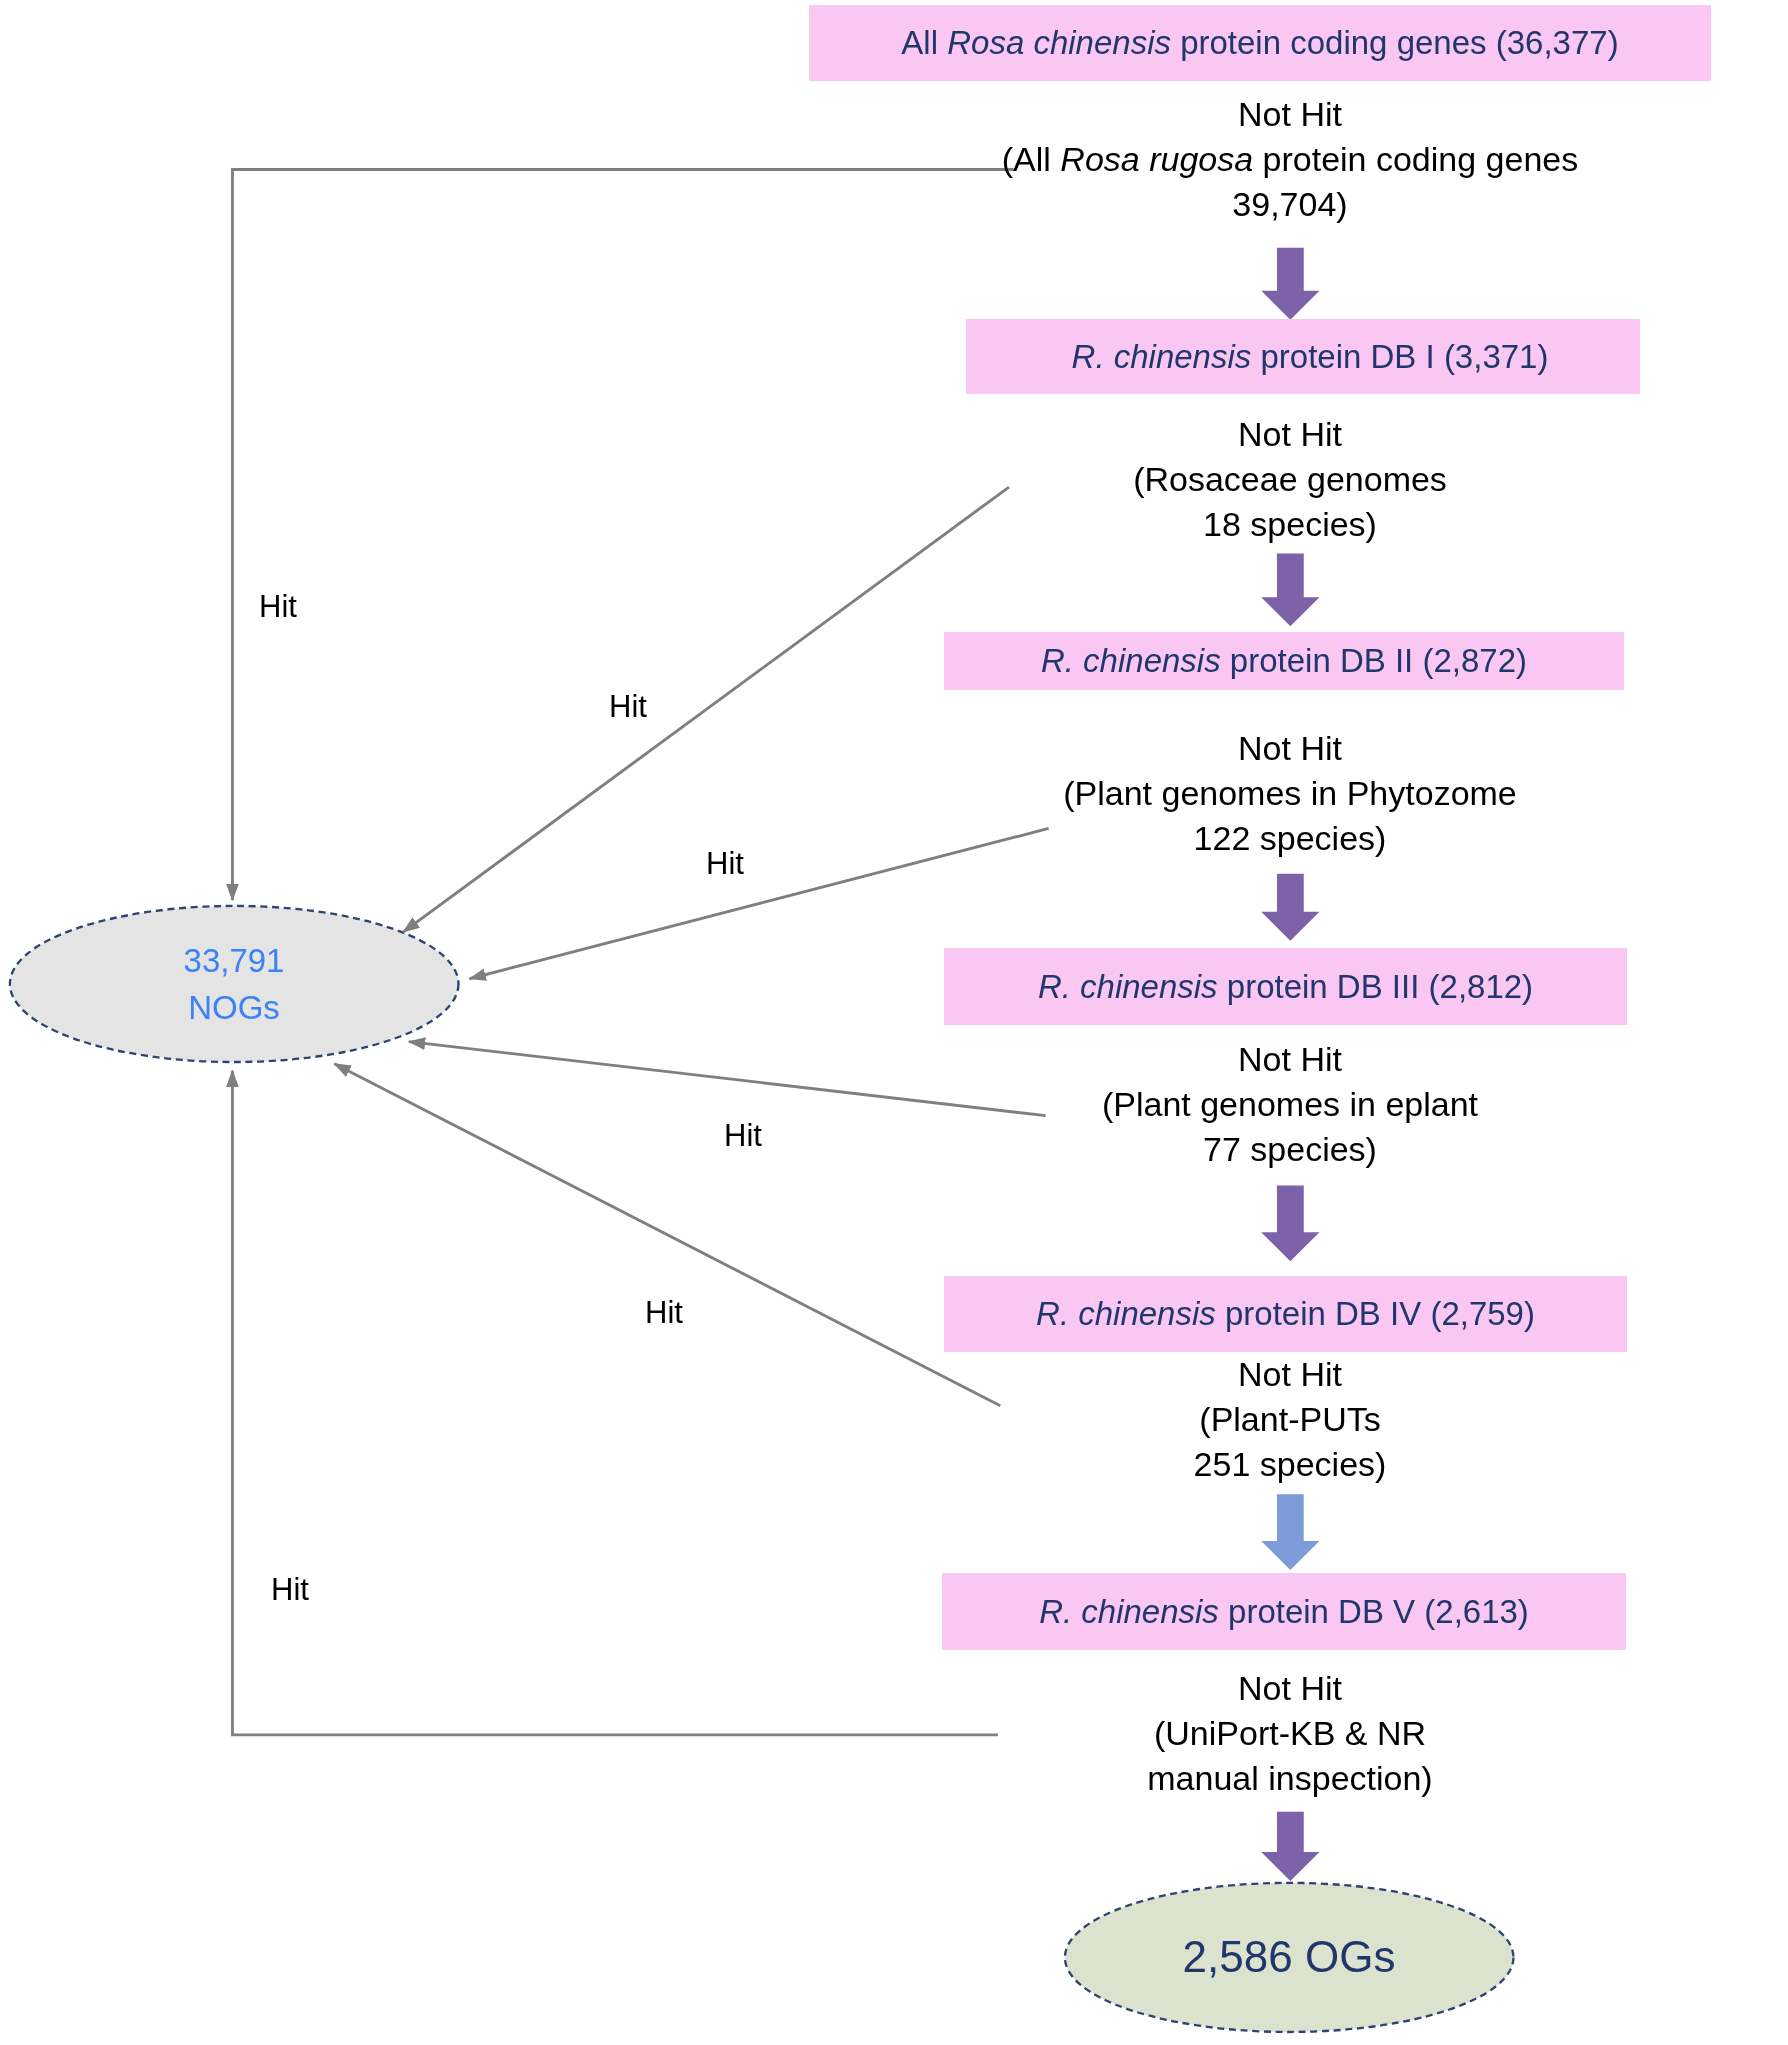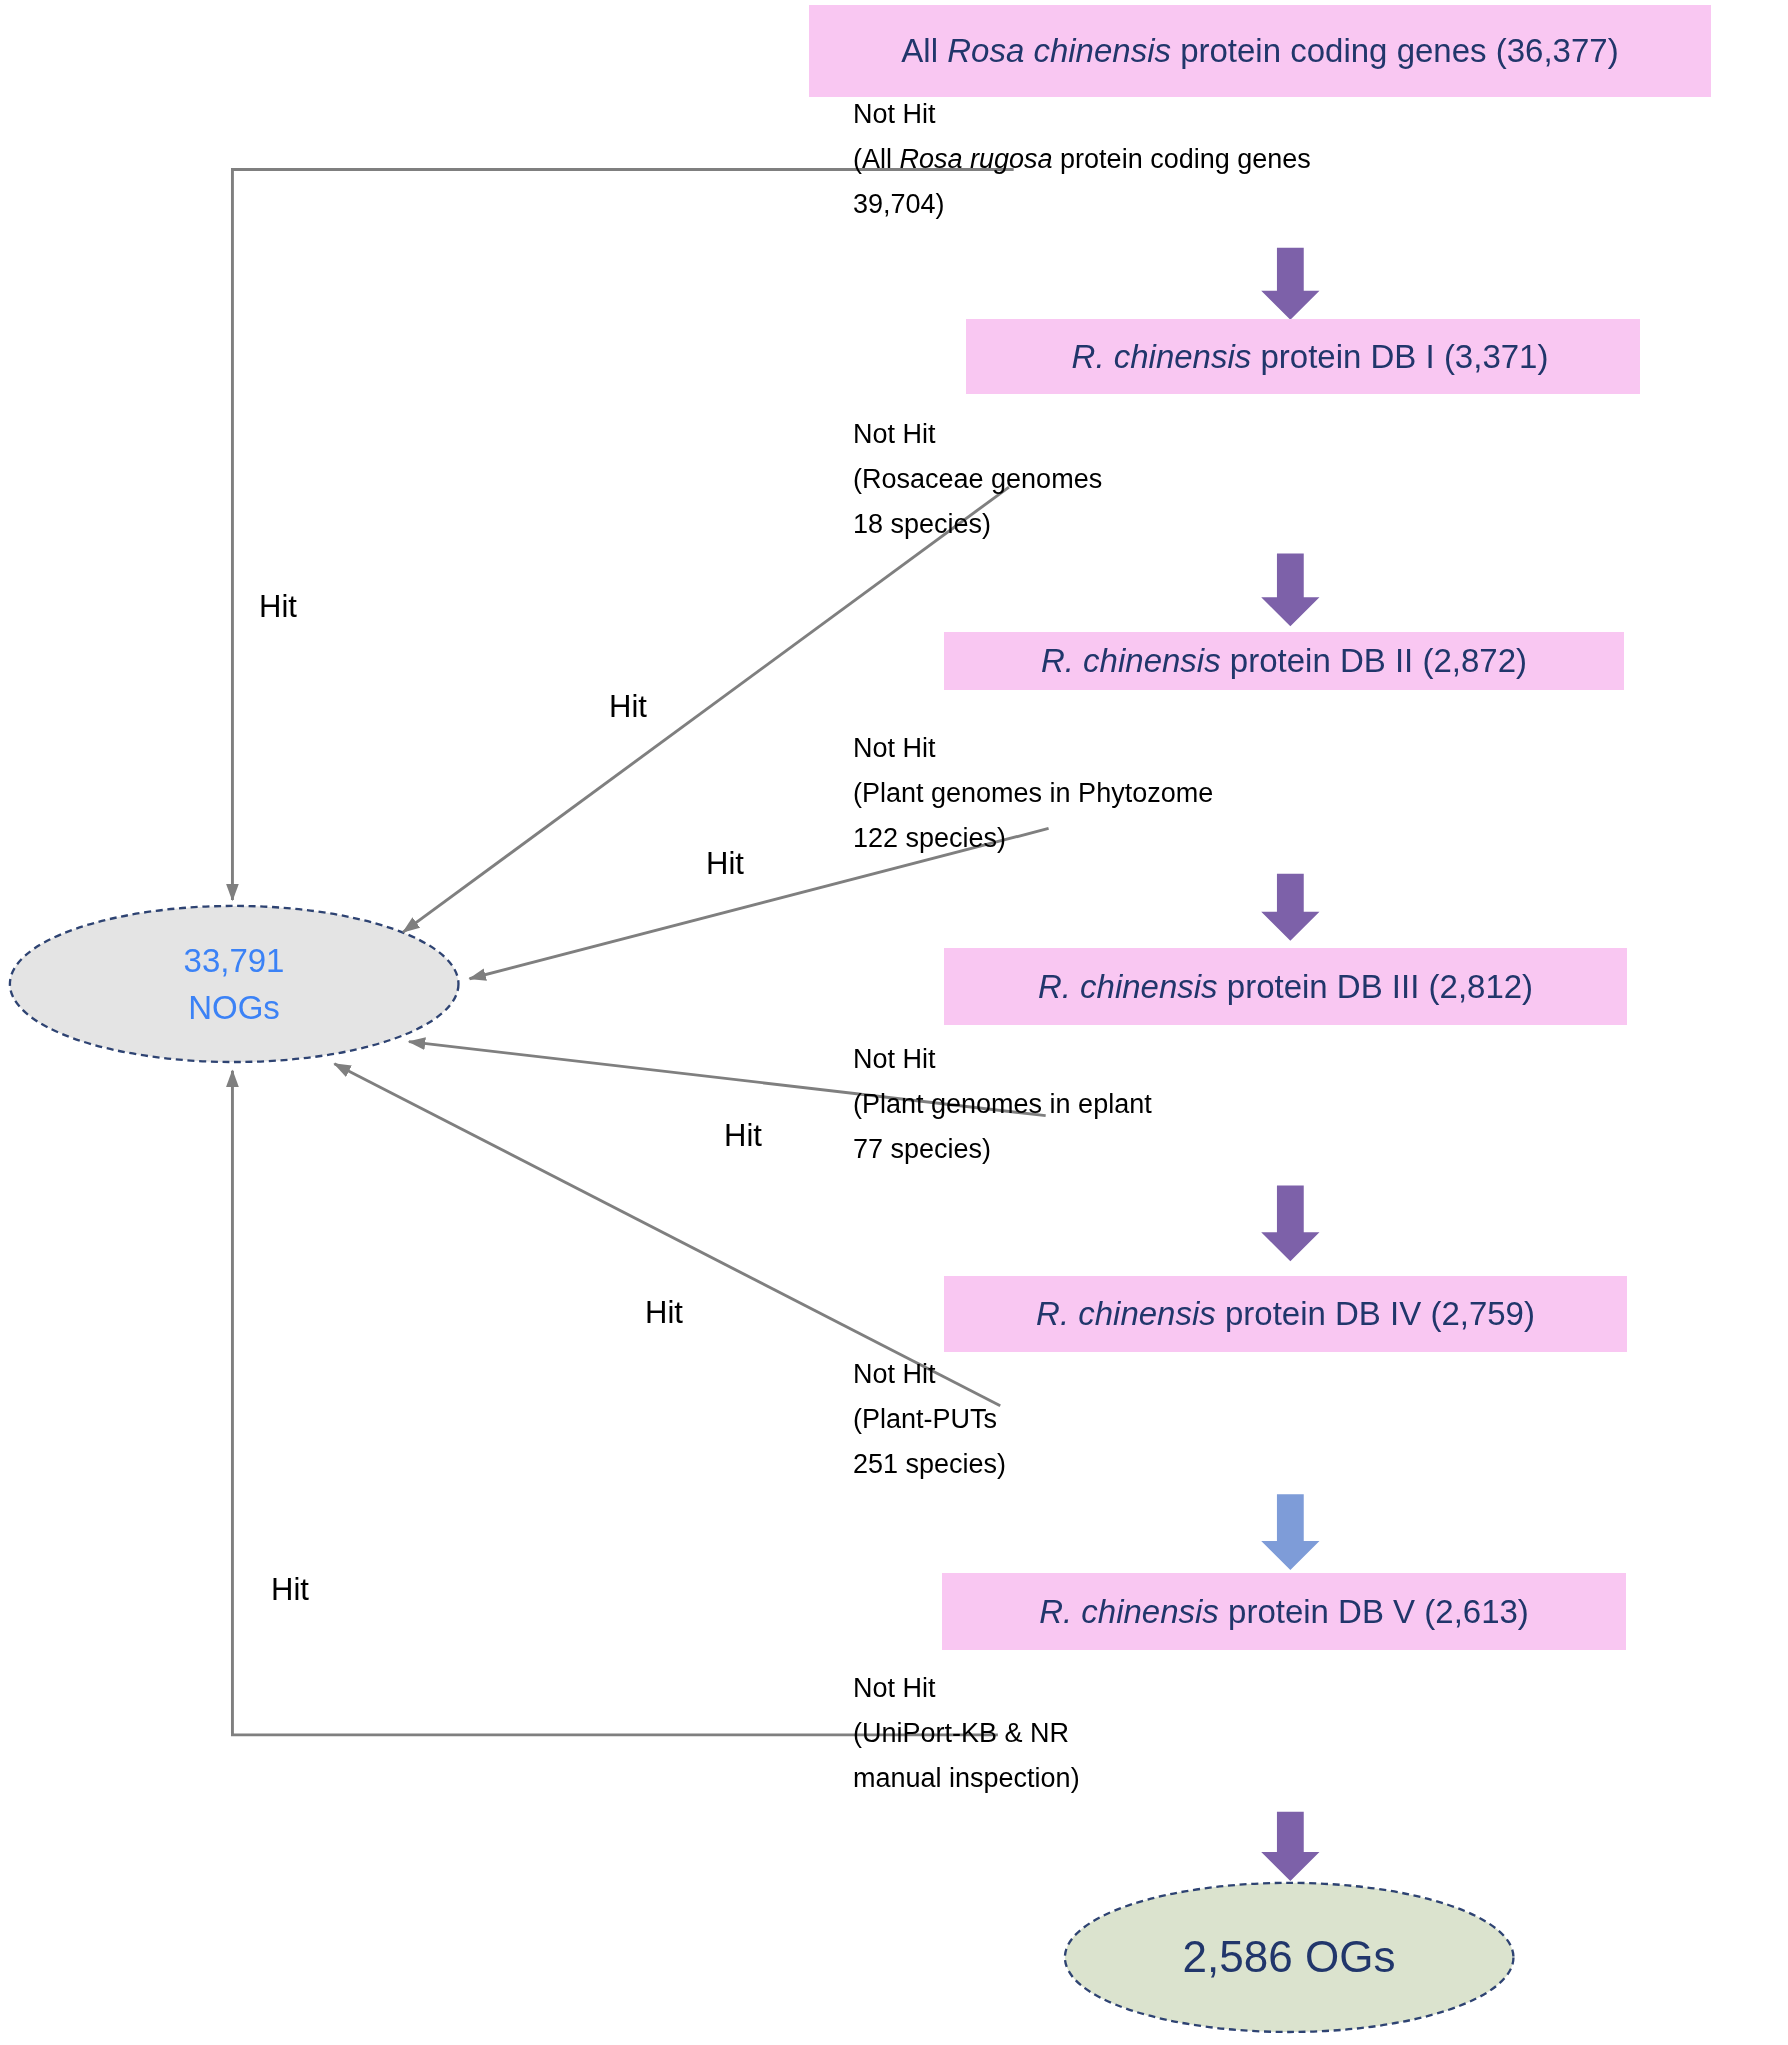--- a/index.html
+++ b/index.html
@@ -7,22 +7,22 @@
     position:relative;width:1789px;height:2046px;background:#ffffff;
     font-family:"Liberation Sans", sans-serif;overflow:hidden;
   }
   .overlay{position:absolute;left:0;top:0;}
   .pbox{
     position:absolute;display:flex;align-items:center;justify-content:center;
     font-size:33px;letter-spacing:0px;white-space:nowrap;
   }
   .pbox .bt i{font-style:italic;}
   .nh{
-    position:absolute;left:853px;width:874px;text-align:left;
-    font-size:27px;line-height:45px;white-space:nowrap;
+    position:absolute;left:853px;width:874px;text-align:center;
+    font-size:34px;line-height:45px;white-space:nowrap;
   }
   .nh i{font-style:italic;}
   .hit{
     position:absolute;transform:translate(-50%,-50%);
     font-size:31px;line-height:31px;
   }
   .nogText{
     position:absolute;left:234px;top:984px;transform:translate(-50%,-50%);
     text-align:center;font-size:33px;line-height:47px;
   }
@@ -55,21 +55,21 @@
     <polyline points="1713,2978 399,2978 399,1838" fill="none" stroke-width="5" marker-end="url(#gArrow)" style="stroke: rgb(127, 127, 127);"></polyline>
 
     <polygon points="2192,425 2238,425 2238,499 2265,499 2215,549 2165,499 2192,499" style="fill: rgb(125, 97, 169);"></polygon>
     <polygon points="2192,950 2238,950 2238,1025 2265,1025 2215,1075 2165,1025 2192,1025" style="fill: rgb(125, 97, 169);"></polygon>
     <polygon points="2192,1500 2238,1500 2238,1565 2265,1565 2215,1615 2165,1565 2192,1565" style="fill: rgb(125, 97, 169);"></polygon>
     <polygon points="2192,2035 2238,2035 2238,2115 2265,2115 2215,2165 2165,2115 2192,2115" style="fill: rgb(125, 97, 169);"></polygon>
     <polygon points="2192,2565 2238,2565 2238,2645 2265,2645 2215,2695 2165,2645 2192,2645" style="fill: rgb(126, 156, 216);"></polygon>
     <polygon points="2192,3110 2238,3110 2238,3179 2265,3179 2215,3229 2165,3179 2192,3179" style="fill: rgb(125, 97, 169);"></polygon>
   </svg>
 
-  <div class="pbox" style="left: 809px; top: 4.7px; width: 902px; height: 92px; background: rgb(249, 199, 242); color: rgb(33, 54, 107);">
+  <div class="pbox" style="left: 809px; top: 4.7px; width: 902px; height: 76px; background: rgb(249, 199, 242); color: rgb(33, 54, 107);">
     <span class="bt"><span>All </span><i>Rosa chinensis</i><span> protein coding genes (36,377)</span></span>
   </div>
 
   <div class="pbox" style="left: 966px; top: 319px; width: 660px; height: 75px; background: rgb(249, 199, 242); color: rgb(33, 54, 107); padding-left: 14px;">
     <span class="bt"><span></span><i>R. chinensis</i><span> protein DB I (3,371)</span></span>
   </div>
 
   <div class="pbox" style="left: 944px; top: 632px; width: 680px; height: 58px; background: rgb(249, 199, 242); color: rgb(33, 54, 107);">
     <span class="bt"><span></span><i>R. chinensis</i><span> protein DB II (2,872)</span></span>
   </div>

